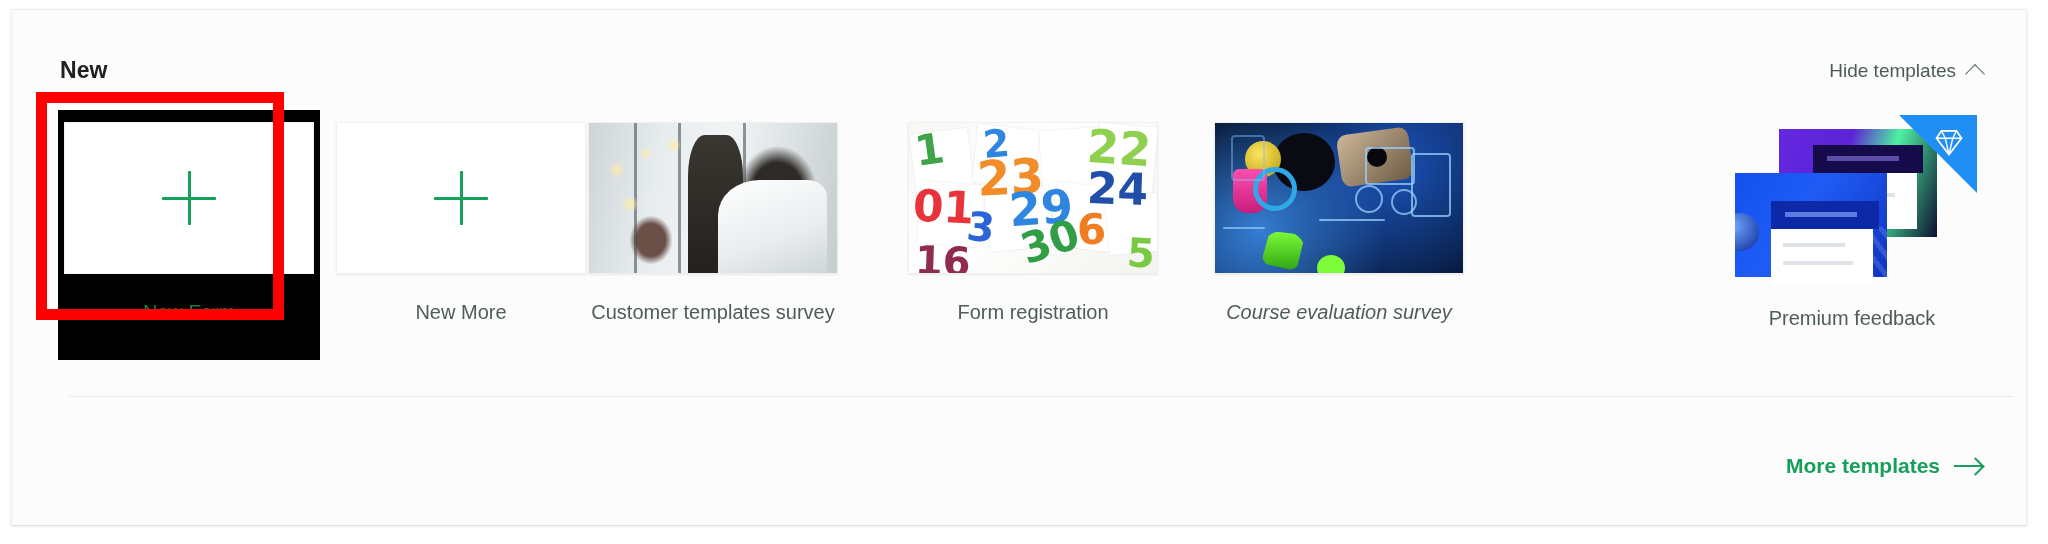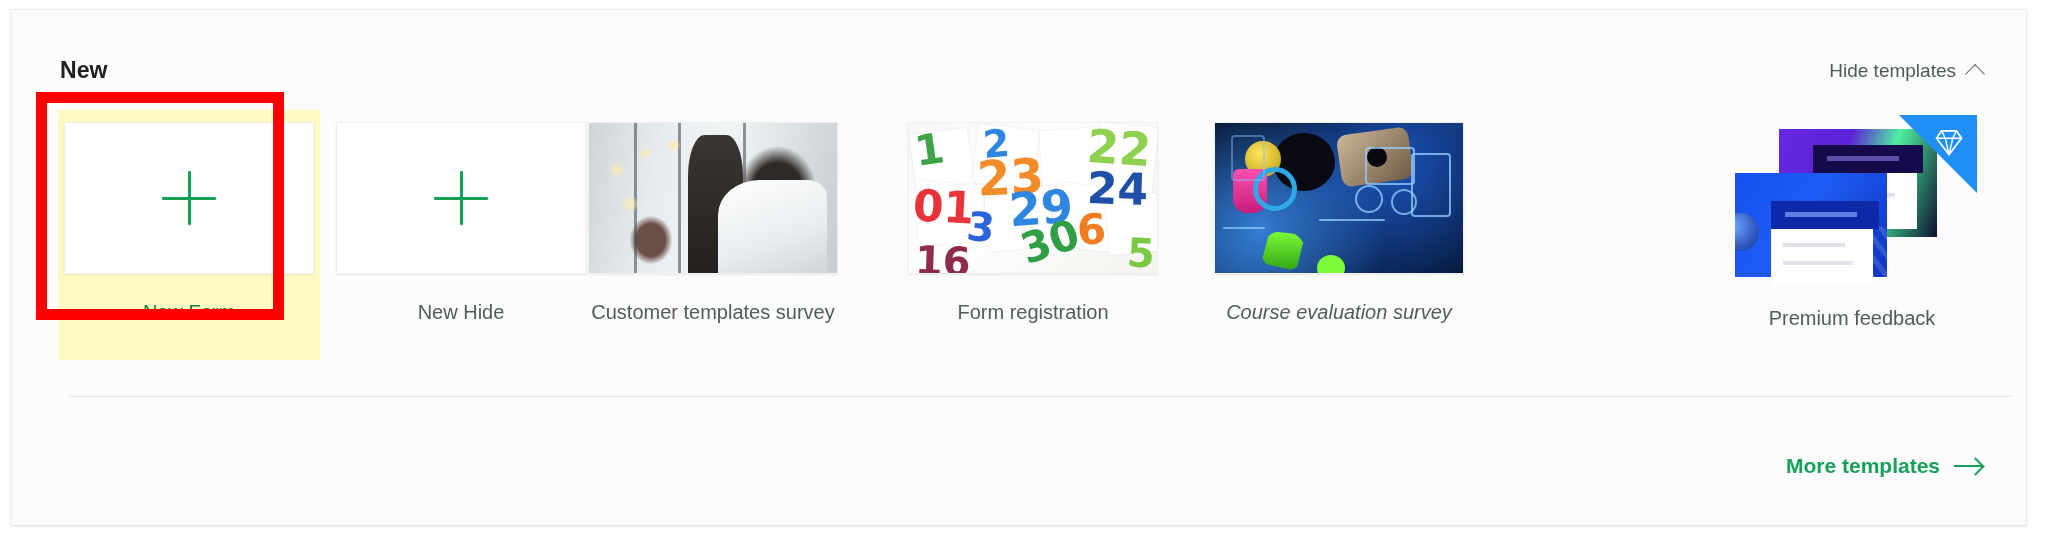--- a/index.html
+++ b/index.html
@@ -114,21 +114,21 @@
     font-size: 20px;
     color: #4f5d55;
     text-align: center;
     line-height: 1.25;
     white-space: nowrap;
   }
   .tile-label.accent { color: #15803d; }
 
   
   .tile.selected {
-    background: #fef9c3;
+    background: #000000;
   }
 
   
   .plus {
     position: relative;
     width: 54px;
     height: 54px;
   }
   .plus::before, .plus::after {
     content: "";
@@ -365,21 +365,21 @@
         </div>
         <div class="tile-label accent">New Form</div>
       </div>
 
       <div class="tile" style="left:318px;">
         <div class="thumb-wrap">
           <div class="thumb">
             <div class="plus"></div>
           </div>
         </div>
-        <div class="tile-label">New Hide</div>
+        <div class="tile-label">New More</div>
       </div>
 
       <div class="tile" style="left:570px;">
         <div class="thumb-wrap">
           <div class="thumb">
             <div class="photo ph-office">
               <span class="pane" style="left:18%"></span>
               <span class="pane" style="left:36%"></span>
               <span class="pane" style="left:62%"></span>
               <span class="bokeh" style="left:8%;top:26%;width:16px;height:16px"></span>

